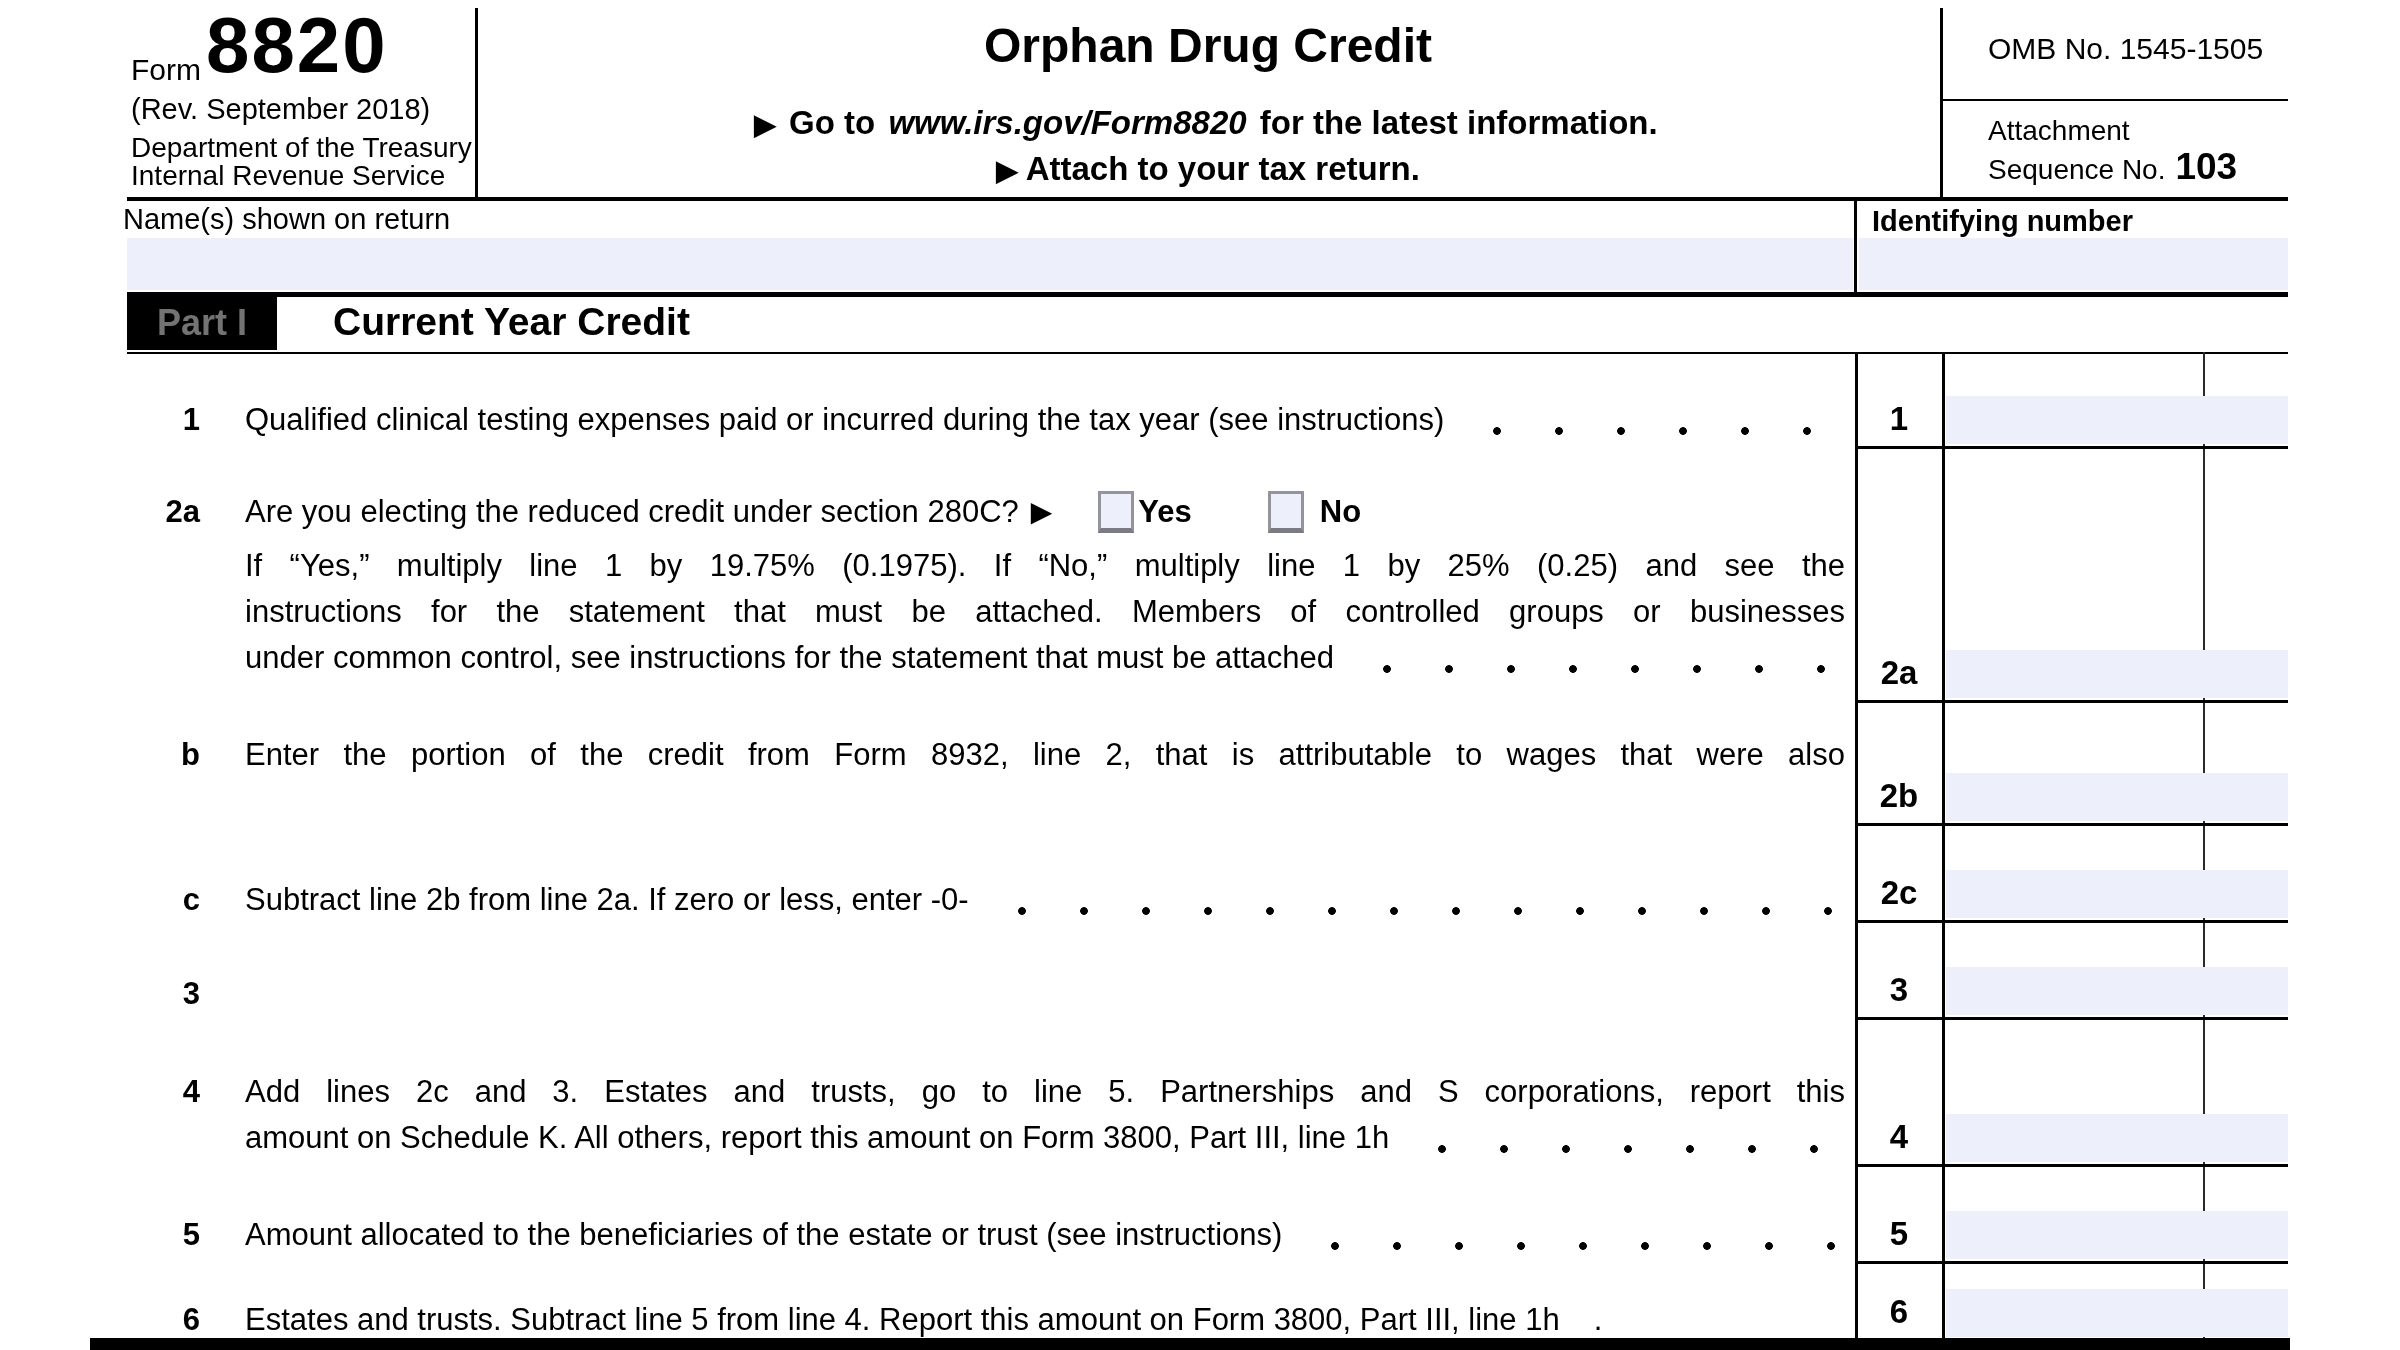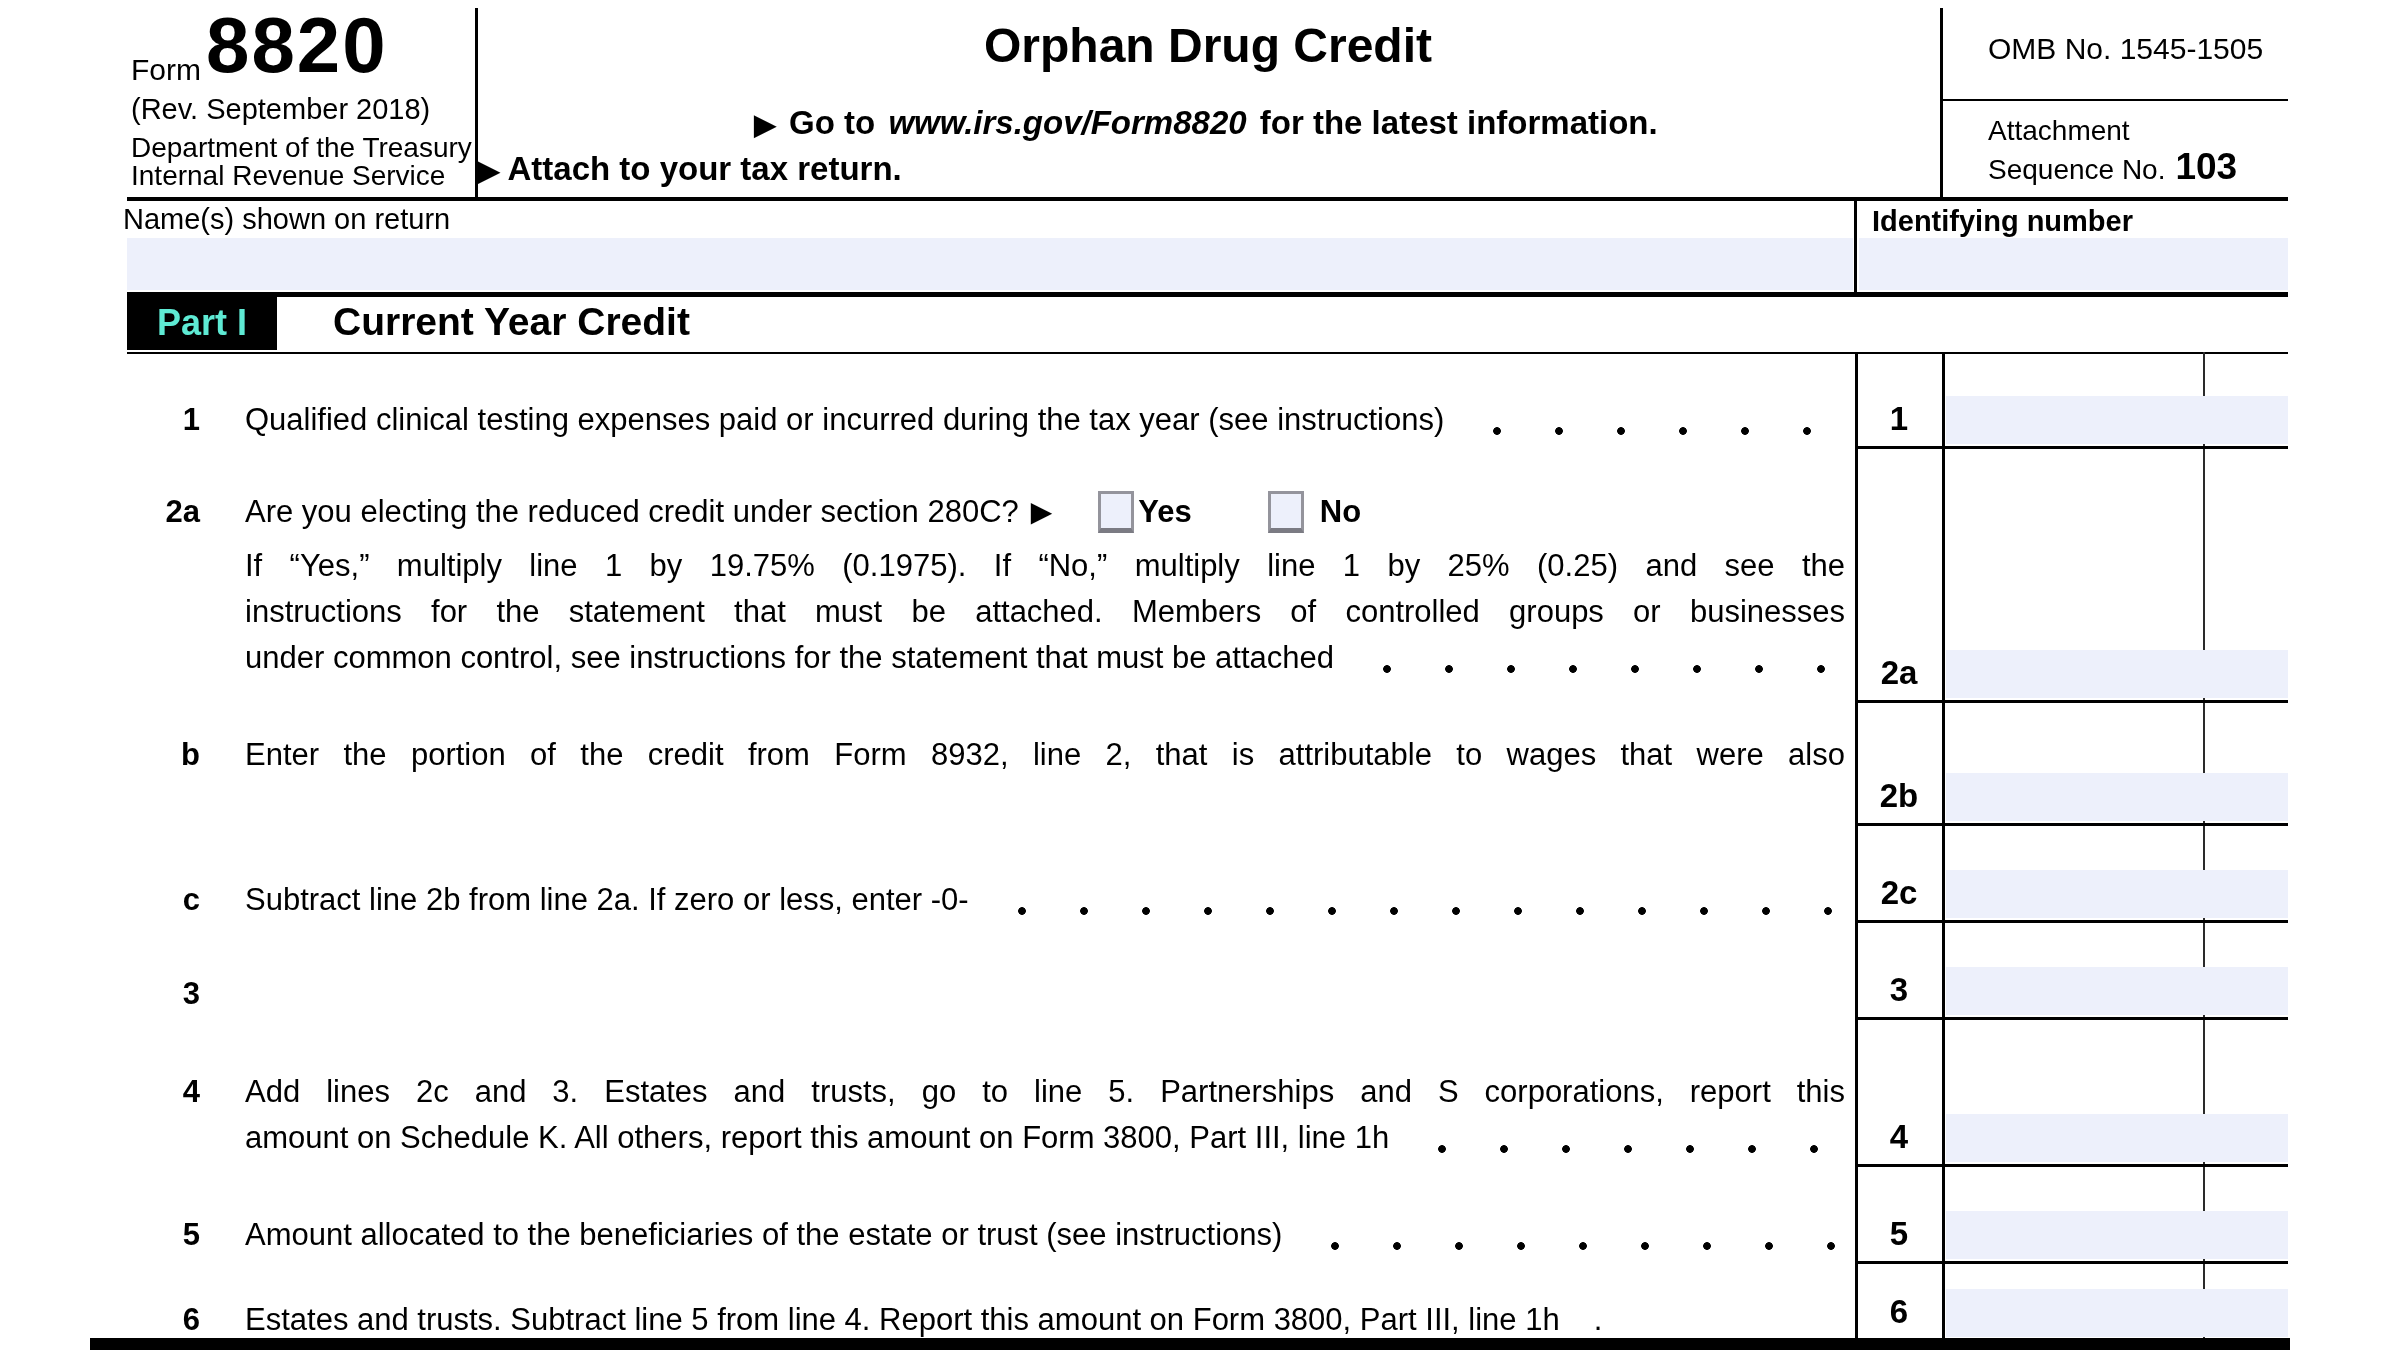--- a/index.html
+++ b/index.html
@@ -42,41 +42,41 @@
   <div class="a" style="left:131px;top:132px;font-size:28px;">Department of the Treasury</div>
   <div class="a" style="left:131px;top:160px;font-size:28px;">Internal Revenue Service</div>
 
   <div class="a b" style="left:478px;top:18px;width:1460px;text-align:center;font-size:48px;">Orphan Drug Credit</div>
   <div class="a b" style="left:478px;top:104px;width:1460px;text-align:center;font-size:33px;">
     <span class="arrow">▶</span>
     <span style="margin: 0px 4px;">Go to</span>
     <span class="i">www.irs.gov/Form8820</span>
     <span style="margin: 0px 4px;">for the latest information.</span>
   </div>
-  <div class="a b" style="left:478px;top:150px;width:1460px;text-align:left;font-size:33px;">
+  <div class="a b" style="left:478px;top:150px;width:1460px;text-align:center;font-size:33px;">
     <span class="arrow">▶</span>
     <span>Attach to your tax return.</span>
   </div>
 
   <div class="a" style="left:1988px;top:32px;font-size:30px;">OMB No. 1545-1505</div>
   <div class="a hline" style="left:1940px;top:99px;width:348px;height:2px;"></div>
   <div class="a" style="left:1988px;top:115px;font-size:28px;">Attachment</div>
   <div class="a seq" style="left:1988px;top:146px;font-size:28px;">
     <span>Sequence No.</span>
     <span class="b" style="font-size:37px;">103</span>
   </div>
 
   <div class="a" style="left:123px;top:203px;font-size:29px;">Name(s) shown on return</div>
   <div class="a b" style="left:1872px;top:205px;font-size:29px;">Identifying number</div>
   <div class="a fill bodytxt" style="left:127px;top:238px;width:1726px;height:52px;"></div>
   <div class="a fill bodytxt" style="left:1859px;top:238px;width:429px;height:52px;"></div>
   <div class="a vline" style="left:1854px;top:201px;width:3px;height:91px;"></div>
   <div class="a hline" style="left:127px;top:292px;width:2161px;height:5px;"></div>
 
-  <div class="a" style="left:127px;top:296px;width:150px;height:54px;background:#000;color:#5eead4;
+  <div class="a" style="left:127px;top:296px;width:150px;height:54px;background:#000;color:#737373;
        display:flex;align-items:center;justify-content:center;font-size:36px;font-weight:bold;">Part I</div>
   <div class="a b" style="left:333px;top:300px;font-size:39px;">Current Year Credit</div>
   <div class="a hline" style="left:127px;top:352px;width:2161px;height:2px;"></div>
 
   <div class="a vline" style="left:1855px;top:352px;width:3px;height:986px;"></div>
   <div class="a vline" style="left:1942px;top:352px;width:3px;height:986px;"></div>
   <div class="a" style="left:2203px;top:352px;width:2px;height:986px;background:#2a2a2a;"></div>
 
   <div class="a hline" style="left:1855px;top:446px;width:433px;height:3px;"></div>
   <div class="a hline" style="left:1855px;top:700px;width:433px;height:3px;"></div>

